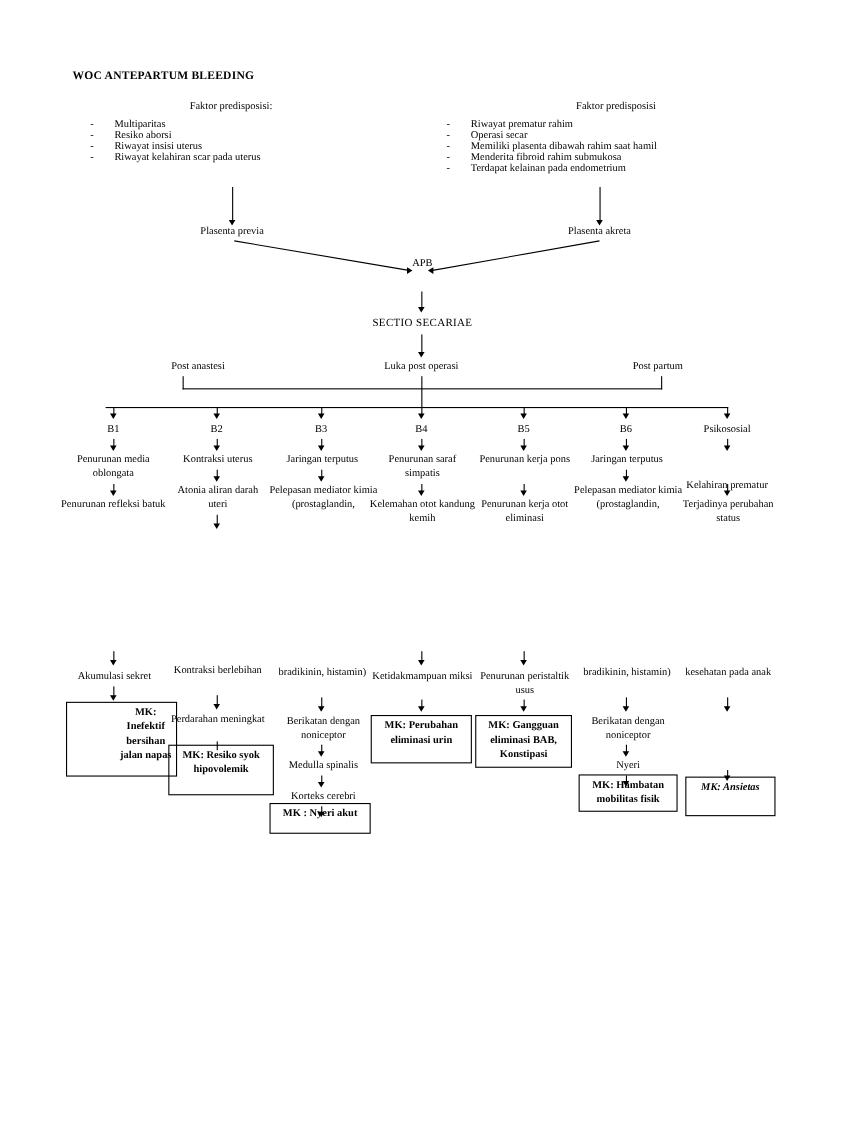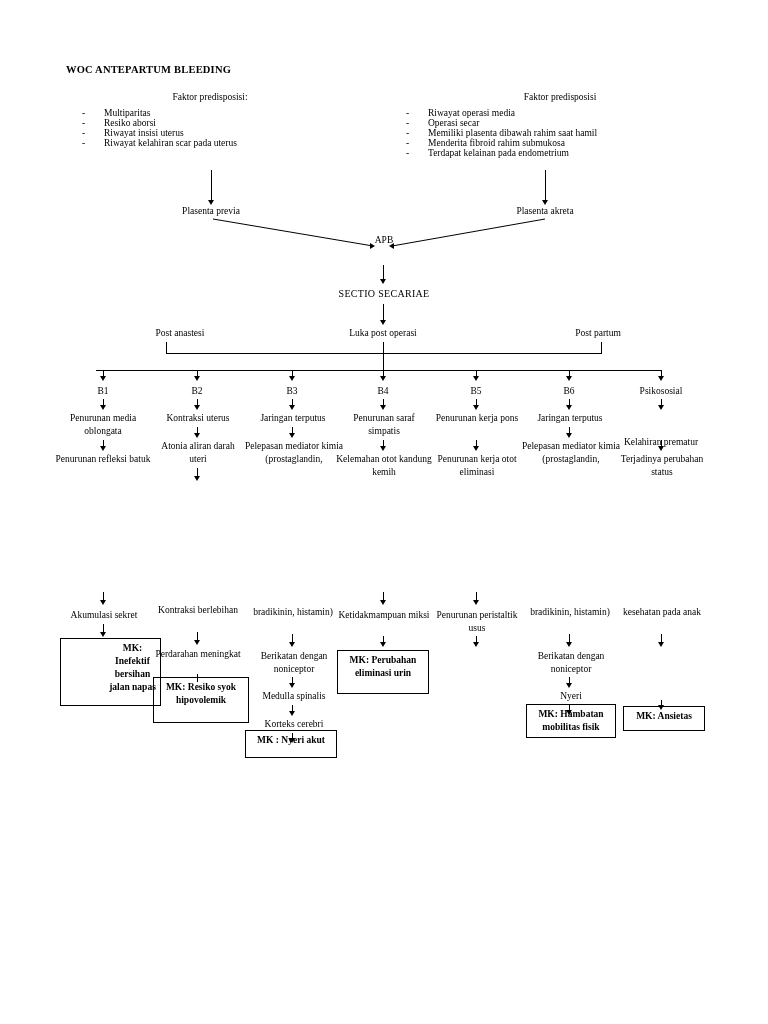--- a/index.html
+++ b/index.html
@@ -104,21 +104,21 @@
   <div class="abs" style="left:82px; top:108px;">
     <div class="li"><span class="dash">-</span><span>Multiparitas</span></div>
     <div class="li"><span class="dash">-</span><span>Resiko aborsi</span></div>
     <div class="li"><span class="dash">-</span><span>Riwayat insisi uterus</span></div>
     <div class="li"><span class="dash">-</span><span>Riwayat kelahiran scar pada uterus</span></div>
   </div>
 
   <div class="abs hdr" style="left:470px; top:92px; width:180px;">Faktor predisposisi</div>
 
   <div class="abs" style="left:406px; top:108px;">
-    <div class="li"><span class="dash">-</span><span>Riwayat operasi media</span></div>
+    <div class="li"><span class="dash">-</span><span>Riwayat prematur rahim</span></div>
     <div class="li"><span class="dash">-</span><span>Operasi secar</span></div>
     <div class="li"><span class="dash">-</span><span>Memiliki plasenta dibawah rahim saat hamil</span></div>
     <div class="li"><span class="dash">-</span><span>Menderita fibroid rahim submukosa</span></div>
     <div class="li"><span class="dash">-</span><span>Terdapat kelainan pada endometrium</span></div>
   </div>
 
   <div class="abs vline" style="left:211px; top:170px; height:32px;"></div>
   <div class="abs arrowhead" style="left:208px; top:200px;"></div>
 
   <div class="abs vline" style="left:545px; top:170px; height:32px;"></div>
@@ -242,20 +242,23 @@
   <div class="abs arrowhead" style="left:473px; top:405px;"></div>
   <div class="abs node" style="left:430px; top:412px; width:94px;">Penurunan kerja pons</div>
   <div class="abs vline" style="left:476px; top:440px; height:8px;"></div>
   <div class="abs arrowhead" style="left:473px; top:446px;"></div>
   <div class="abs node" style="left:428px; top:453px; width:98px;">Penurunan kerja otot eliminasi</div>
   <div class="abs vline" style="left:476px; top:592px; height:10px;"></div>
   <div class="abs arrowhead" style="left:473px; top:600px;"></div>
   <div class="abs node" style="left:428px; top:609px; width:98px;">Penurunan peristaltik usus</div>
   <div class="abs vline" style="left:476px; top:636px; height:8px;"></div>
   <div class="abs arrowhead" style="left:473px; top:642px;"></div>
+  <div class="abs mkbox" style="left:432px; top:650px; width:88px; height:48px;">
+    <span>MK: Gangguan eliminasi BAB, Konstipasi</span>
+  </div>
 
   <div class="abs vline" style="left:569px; top:370px; height:8px;"></div>
   <div class="abs arrowhead" style="left:566px; top:376px;"></div>
   <div class="abs node" style="left:529px; top:385px; width:80px;">B6</div>
   <div class="abs vline" style="left:569px; top:399px; height:8px;"></div>
   <div class="abs arrowhead" style="left:566px; top:405px;"></div>
   <div class="abs node" style="left:523px; top:412px; width:94px;">Jaringan terputus</div>
   <div class="abs vline" style="left:569px; top:427px; height:8px;"></div>
   <div class="abs arrowhead" style="left:566px; top:433px;"></div>
   <div class="abs node" style="left:521px; top:440px; width:100px;">Pelepasan mediator kimia (prostaglandin,</div>
@@ -279,17 +282,17 @@
   <div class="abs arrowhead" style="left:658px; top:405px;"></div>
   <div class="abs node" style="left:616px; top:412px; width:90px;margin-top:24px;">Kelahiran prematur</div>
   <div class="abs vline" style="left:661px; top:440px; height:8px;"></div>
   <div class="abs arrowhead" style="left:658px; top:446px;"></div>
   <div class="abs node" style="left:612px; top:453px; width:100px;">Terjadinya perubahan status</div>
   <div class="abs node" style="left:614px; top:606px; width:96px;">kesehatan pada anak</div>
   <div class="abs vline" style="left:661px; top:634px; height:10px;"></div>
   <div class="abs arrowhead" style="left:658px; top:642px;"></div>
   <div class="abs vline" style="left:661px; top:700px; height:7px;"></div>
   <div class="abs arrowhead" style="left:658px; top:705px;"></div>
-  <div class="abs mkbox" style="left:623px; top:706px; width:82px; height:25px;">
+  <div class="abs mkbox" style="left:623px; top:706px; width:82px; height:36px;font-style:italic;">
     <span>MK: Ansietas</span>
   </div>
 
 </div>
 
 </body></html>

